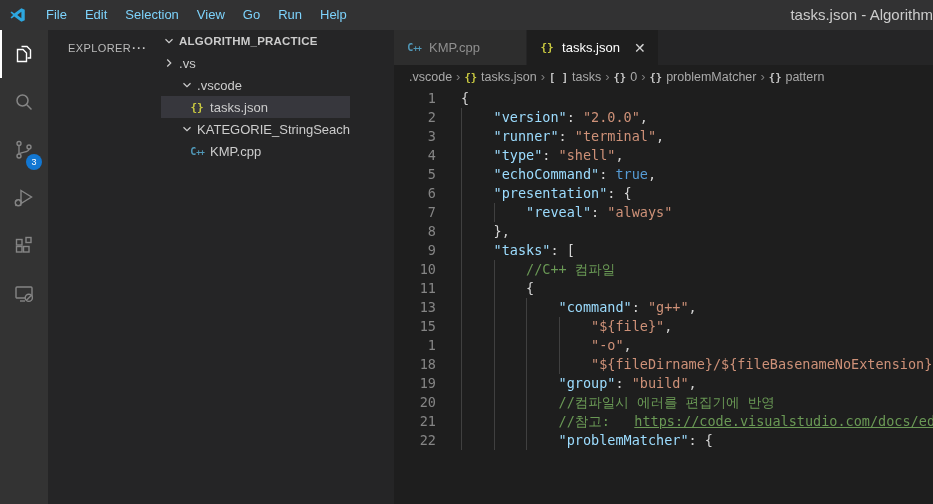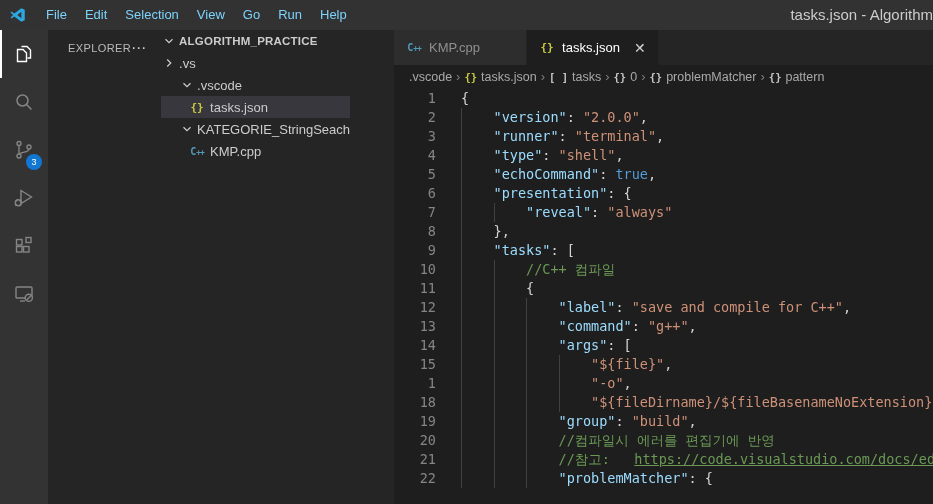--- a/index.html
+++ b/index.html
@@ -250,23 +250,21 @@
           <div class="code-line"><span class="ln">2</span><span class="lc"><span class="guide"></span><span class="s-key">"version"</span><span class="s-punc">: </span><span class="s-str">"2.0.0"</span><span class="s-punc">,</span></span></div>
           <div class="code-line"><span class="ln">3</span><span class="lc"><span class="guide"></span><span class="s-key">"runner"</span><span class="s-punc">: </span><span class="s-str">"terminal"</span><span class="s-punc">,</span></span></div>
           <div class="code-line"><span class="ln">4</span><span class="lc"><span class="guide"></span><span class="s-key">"type"</span><span class="s-punc">: </span><span class="s-str">"shell"</span><span class="s-punc">,</span></span></div>
           <div class="code-line"><span class="ln">5</span><span class="lc"><span class="guide"></span><span class="s-key">"echoCommand"</span><span class="s-punc">: </span><span class="s-kw">true</span><span class="s-punc">,</span></span></div>
           <div class="code-line"><span class="ln">6</span><span class="lc"><span class="guide"></span><span class="s-key">"presentation"</span><span class="s-punc">: {</span></span></div>
           <div class="code-line"><span class="ln">7</span><span class="lc"><span class="guide"></span><span class="guide"></span><span class="s-key">"reveal"</span><span class="s-punc">: </span><span class="s-str">"always"</span></span></div>
           <div class="code-line"><span class="ln">8</span><span class="lc"><span class="guide"></span><span class="s-punc">},</span></span></div>
           <div class="code-line"><span class="ln">9</span><span class="lc"><span class="guide"></span><span class="s-key">"tasks"</span><span class="s-punc">: [</span></span></div>
           <div class="code-line"><span class="ln">10</span><span class="lc"><span class="guide"></span><span class="guide"></span><span class="s-comment">//C++ 컴파일</span></span></div>
           <div class="code-line"><span class="ln">11</span><span class="lc"><span class="guide"></span><span class="guide"></span><span class="s-punc">{</span></span></div>
-          <div class="code-line"><span class="ln">12</span><span class="lc"><span class="guide"></span><span class="guide"></span><span class="guide"></span><span class="s-key">"label"</span><span class="s-punc">: </span><span class="s-str">"save and compile for C++"</span><span class="s-punc">,</span></span></div>
           <div class="code-line"><span class="ln">13</span><span class="lc"><span class="guide"></span><span class="guide"></span><span class="guide"></span><span class="s-key">"command"</span><span class="s-punc">: </span><span class="s-str">"g++"</span><span class="s-punc">,</span></span></div>
-          <div class="code-line"><span class="ln">14</span><span class="lc"><span class="guide"></span><span class="guide"></span><span class="guide"></span><span class="s-key">"args"</span><span class="s-punc">: [</span></span></div>
           <div class="code-line"><span class="ln">15</span><span class="lc"><span class="guide"></span><span class="guide"></span><span class="guide"></span><span class="guide"></span><span class="s-str">"${file}"</span><span class="s-punc">,</span></span></div>
           <div class="code-line"><span class="ln">1</span><span class="lc"><span class="guide"></span><span class="guide"></span><span class="guide"></span><span class="guide"></span><span class="s-str">"-o"</span><span class="s-punc">,</span></span></div>
           <div class="code-line"><span class="ln">18</span><span class="lc"><span class="guide"></span><span class="guide"></span><span class="guide"></span><span class="guide"></span><span class="s-str">"${fileDirname}/${fileBasenameNoExtension}"</span></span></div>
           <div class="code-line"><span class="ln">19</span><span class="lc"><span class="guide"></span><span class="guide"></span><span class="guide"></span><span class="s-key">"group"</span><span class="s-punc">: </span><span class="s-str">"build"</span><span class="s-punc">,</span></span></div>
           <div class="code-line"><span class="ln">20</span><span class="lc"><span class="guide"></span><span class="guide"></span><span class="guide"></span><span class="s-comment">//컴파일시 에러를 편집기에 반영</span></span></div>
           <div class="code-line"><span class="ln">21</span><span class="lc"><span class="guide"></span><span class="guide"></span><span class="guide"></span><span class="s-comment">//참고:   </span><span class="s-link">https://code.visualstudio.com/docs/edito</span></span></div>
           <div class="code-line"><span class="ln">22</span><span class="lc"><span class="guide"></span><span class="guide"></span><span class="guide"></span><span class="s-key">"problemMatcher"</span><span class="s-punc">: {</span></span></div>
         </div>
     </div>
 

